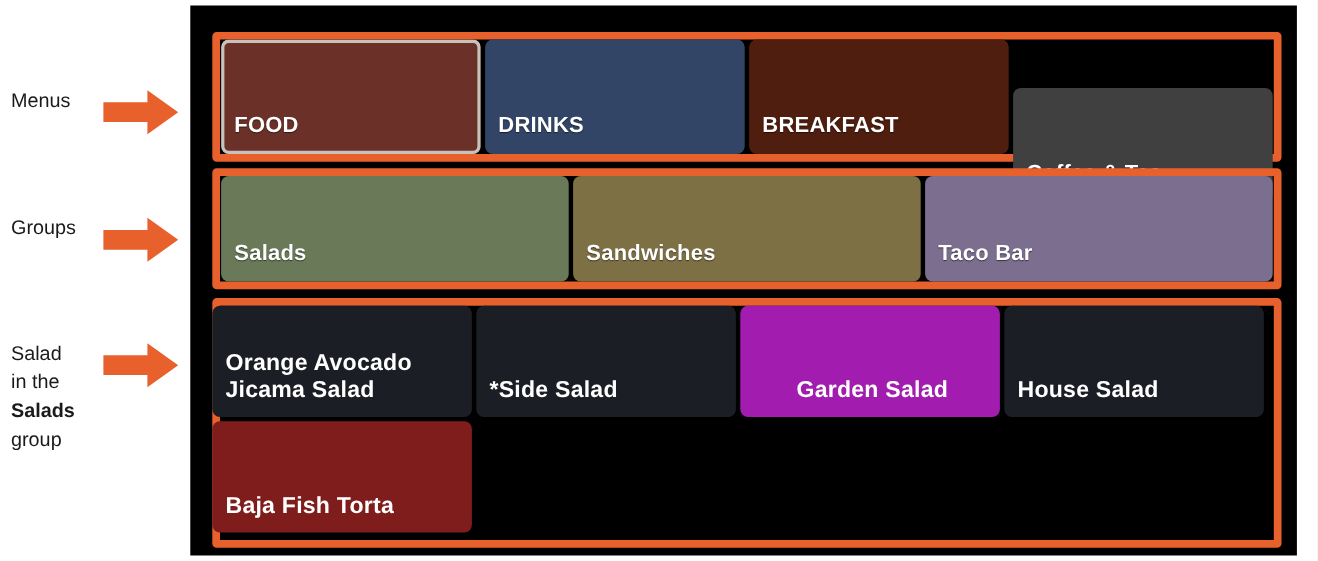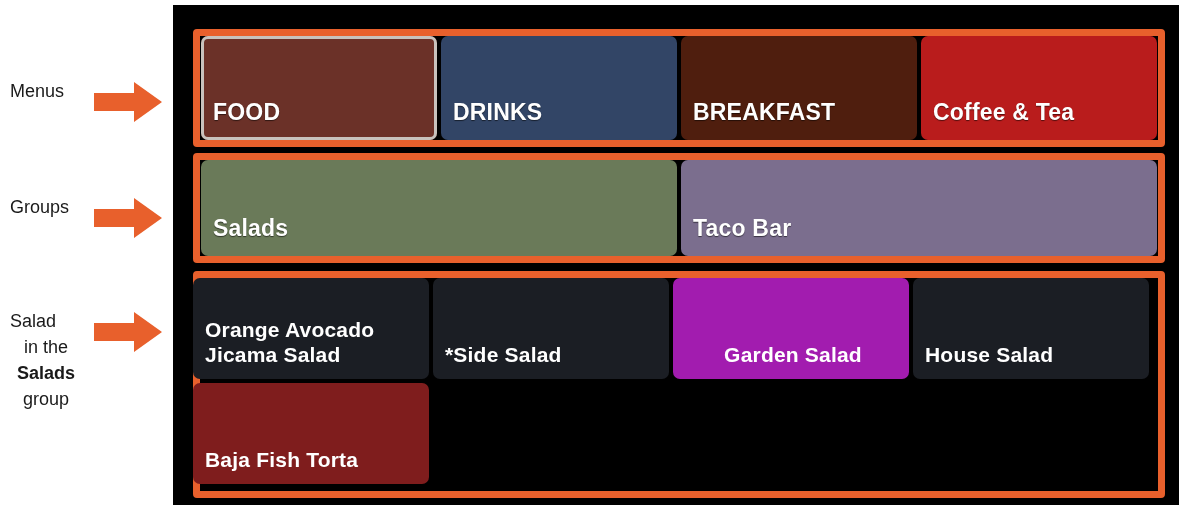--- a/index.html
+++ b/index.html
@@ -36,21 +36,21 @@
     font-size: 18px;
     line-height: 26px;
     text-align: left;
     padding-left: 10px;
     box-sizing: border-box;
     white-space: nowrap;
   }
   .anno-label .l1 { display: block; }
   .anno-label .sub {
     display: block;
-    text-align: center;
+    text-align: left;
     padding-right: 10px;
   }
   .anno-label .sub.bold { font-weight: bold; }
   .arrow-wrap {
     width: 78px;
     display: flex;
     align-items: center;
     justify-content: flex-start;
     padding-top: 2px;
   }
@@ -86,21 +86,21 @@
   .row-groups { left: 28px; top: 155px; width: 956px; height: 96px;  }
   .items-area { left: 20px; top: 273px; width: 956px; height: 213px; }
 
   .btn {
     position: relative;
     border-radius: 7px;
     box-sizing: border-box;
     display: flex;
     align-items: flex-end;
     color: #ffffff;
-    font-size: 23px;
+    font-size: 20px;
     font-weight: bold;
     letter-spacing: 0.2px;
     padding: 0 0 14px 12px;
     overflow: hidden;
     text-shadow: 0 1px 1px rgba(0,0,0,0.55);
   }
   .btn.menu  { flex: 1 1 0; height: 104px; }
   .btn.group { flex: 1 1 0; height: 96px; }
   .btn.selected {
     box-shadow: inset 0 0 0 3px #c8c2bd;
@@ -175,30 +175,33 @@
   <div class="row row-menus" id="menus-row">
       <div class="btn menu selected" style="background: rgb(107, 49, 40);">
         <span class="txt">FOOD</span>
       </div>
       <div class="btn menu" style="background: rgb(50, 69, 102); align-items: flex-end;">
         <span class="txt">DRINKS</span>
       </div>
       <div class="btn menu" style="background: rgb(79, 30, 14);">
         <span class="txt">BREAKFAST</span>
       </div>
-      <div class="btn menu" style="background: #b91c1c;">
+      <div class="btn menu" style="background: #404040; margin-top: 44px;">
         <span class="txt">Coffee &amp; Tea</span>
       </div>
     </div>
 
   <div class="hl hl-groups"></div>
   <div class="row row-groups" id="groups-row">
       <div class="btn group" style="background: rgb(106, 122, 89);">
         <span class="txt">Salads</span>
       </div>
+      <div class="btn group" style="background: rgb(126, 112, 69);">
+        <span class="txt">Sandwiches</span>
+      </div>
       <div class="btn group" style="background: rgb(123, 110, 142);">
         <span class="txt">Taco Bar</span>
       </div>
     </div>
 
   <div class="hl hl-items"></div>
   <div class="items-grid items-area" id="items-row">
       <div class="btn item" style="background: rgb(27, 30, 36);">
         <span class="txt">Orange Avocado<br>Jicama Salad</span>
       </div>

